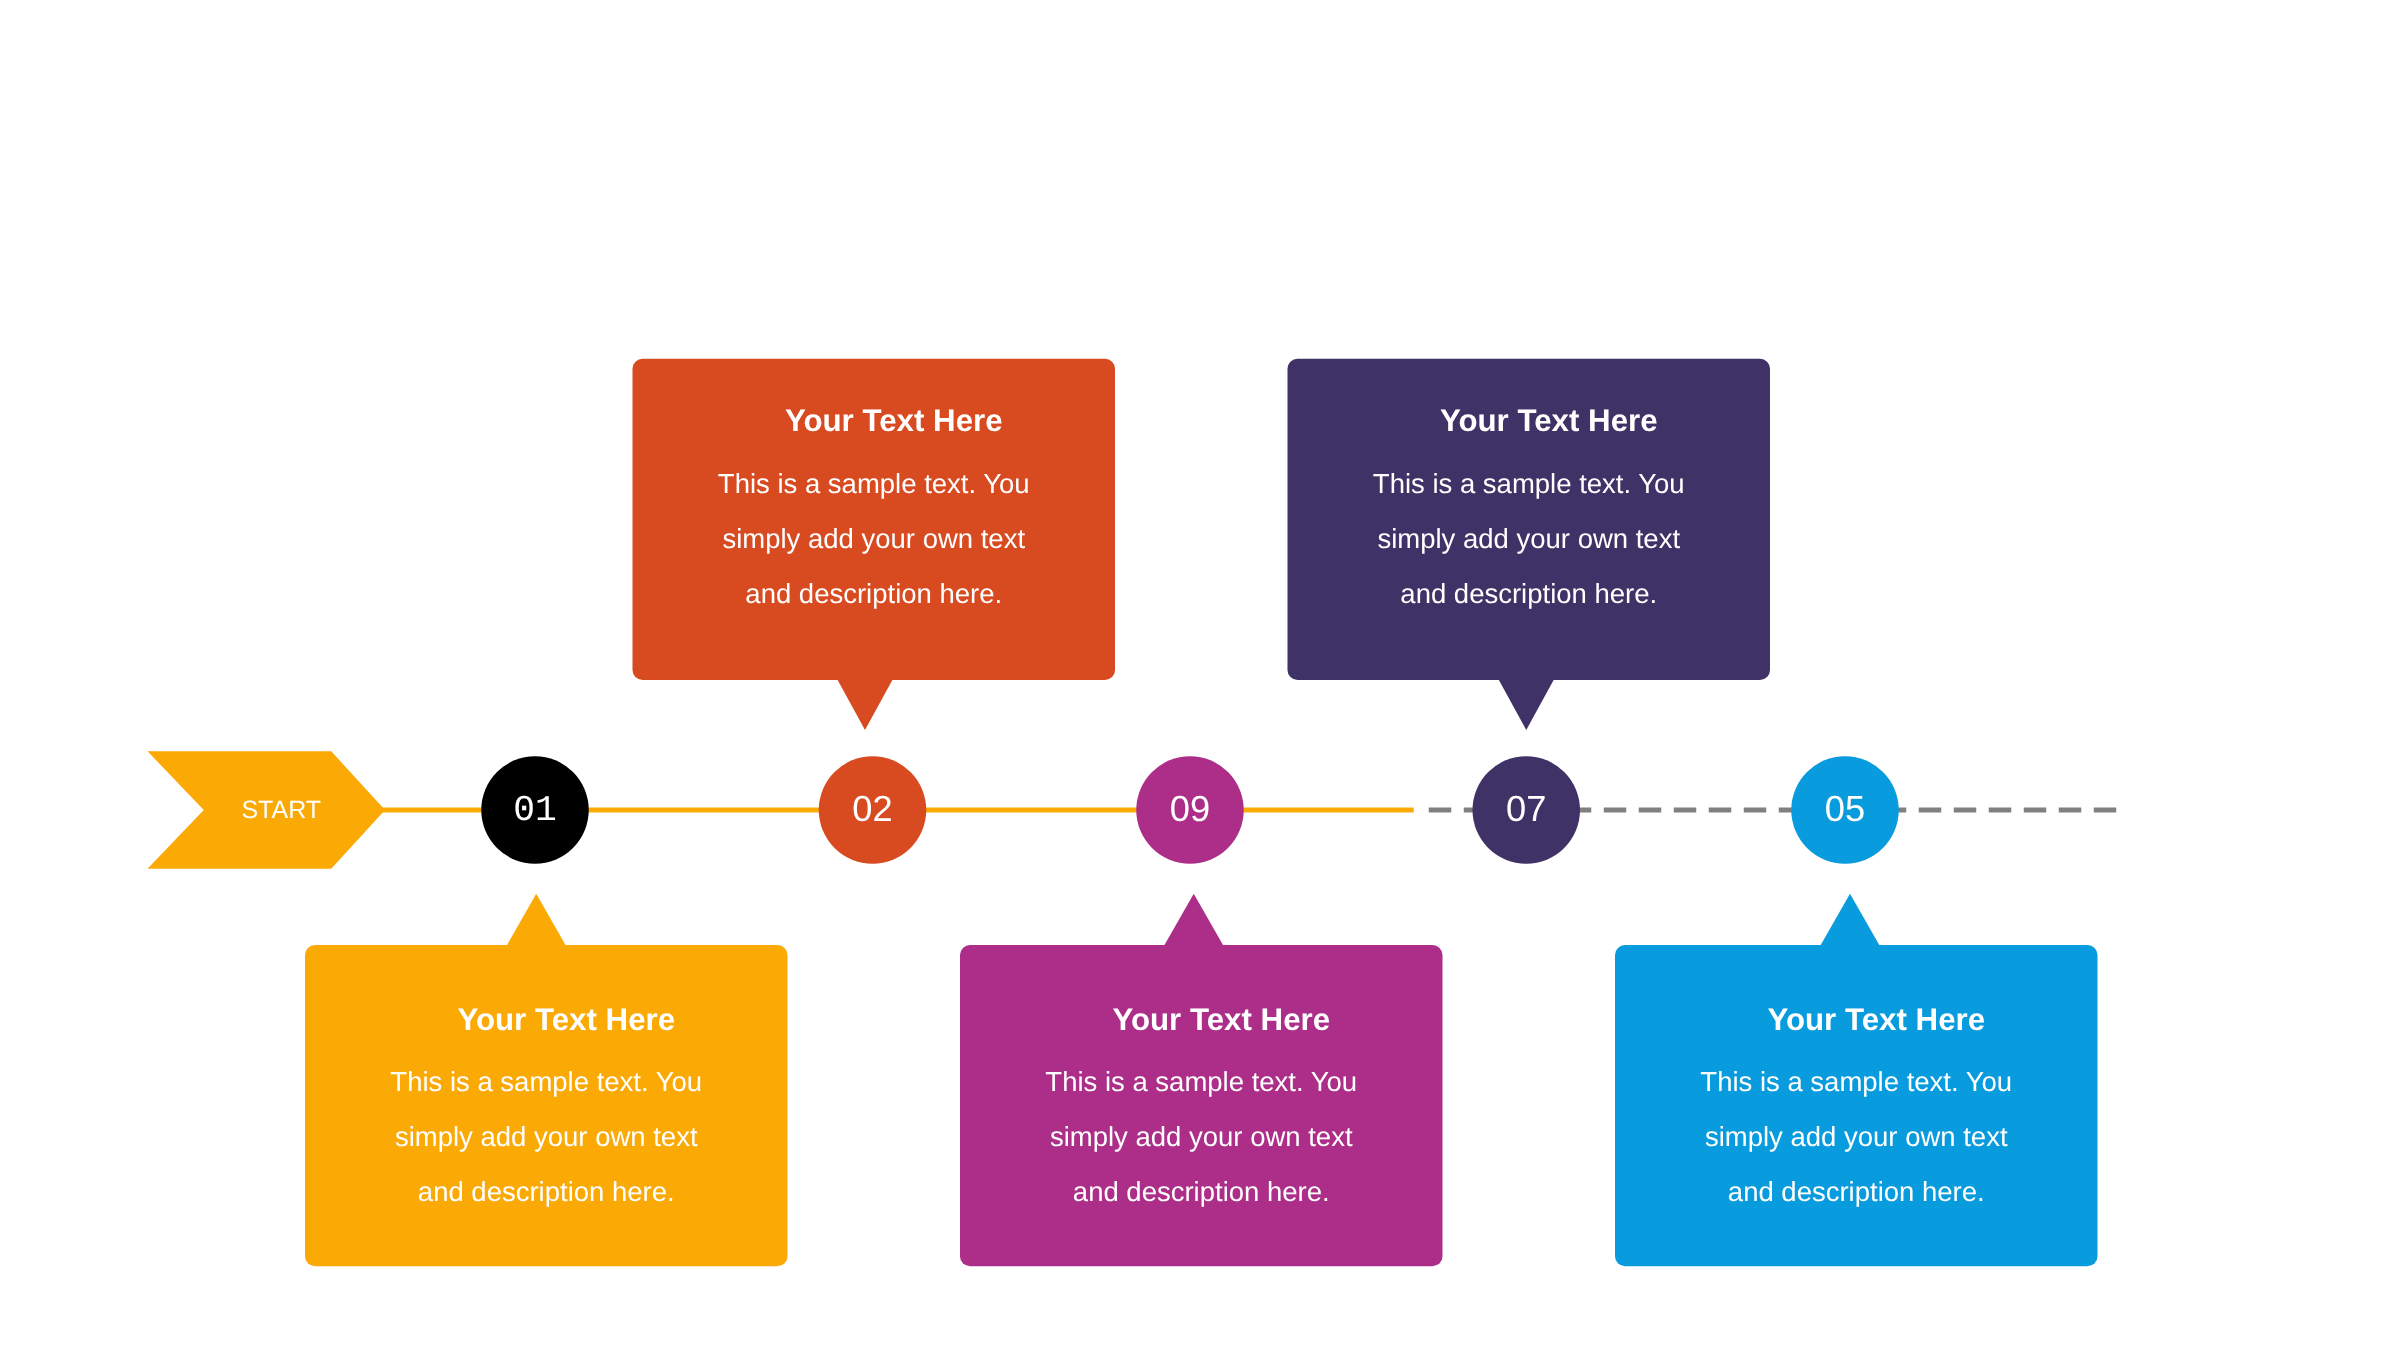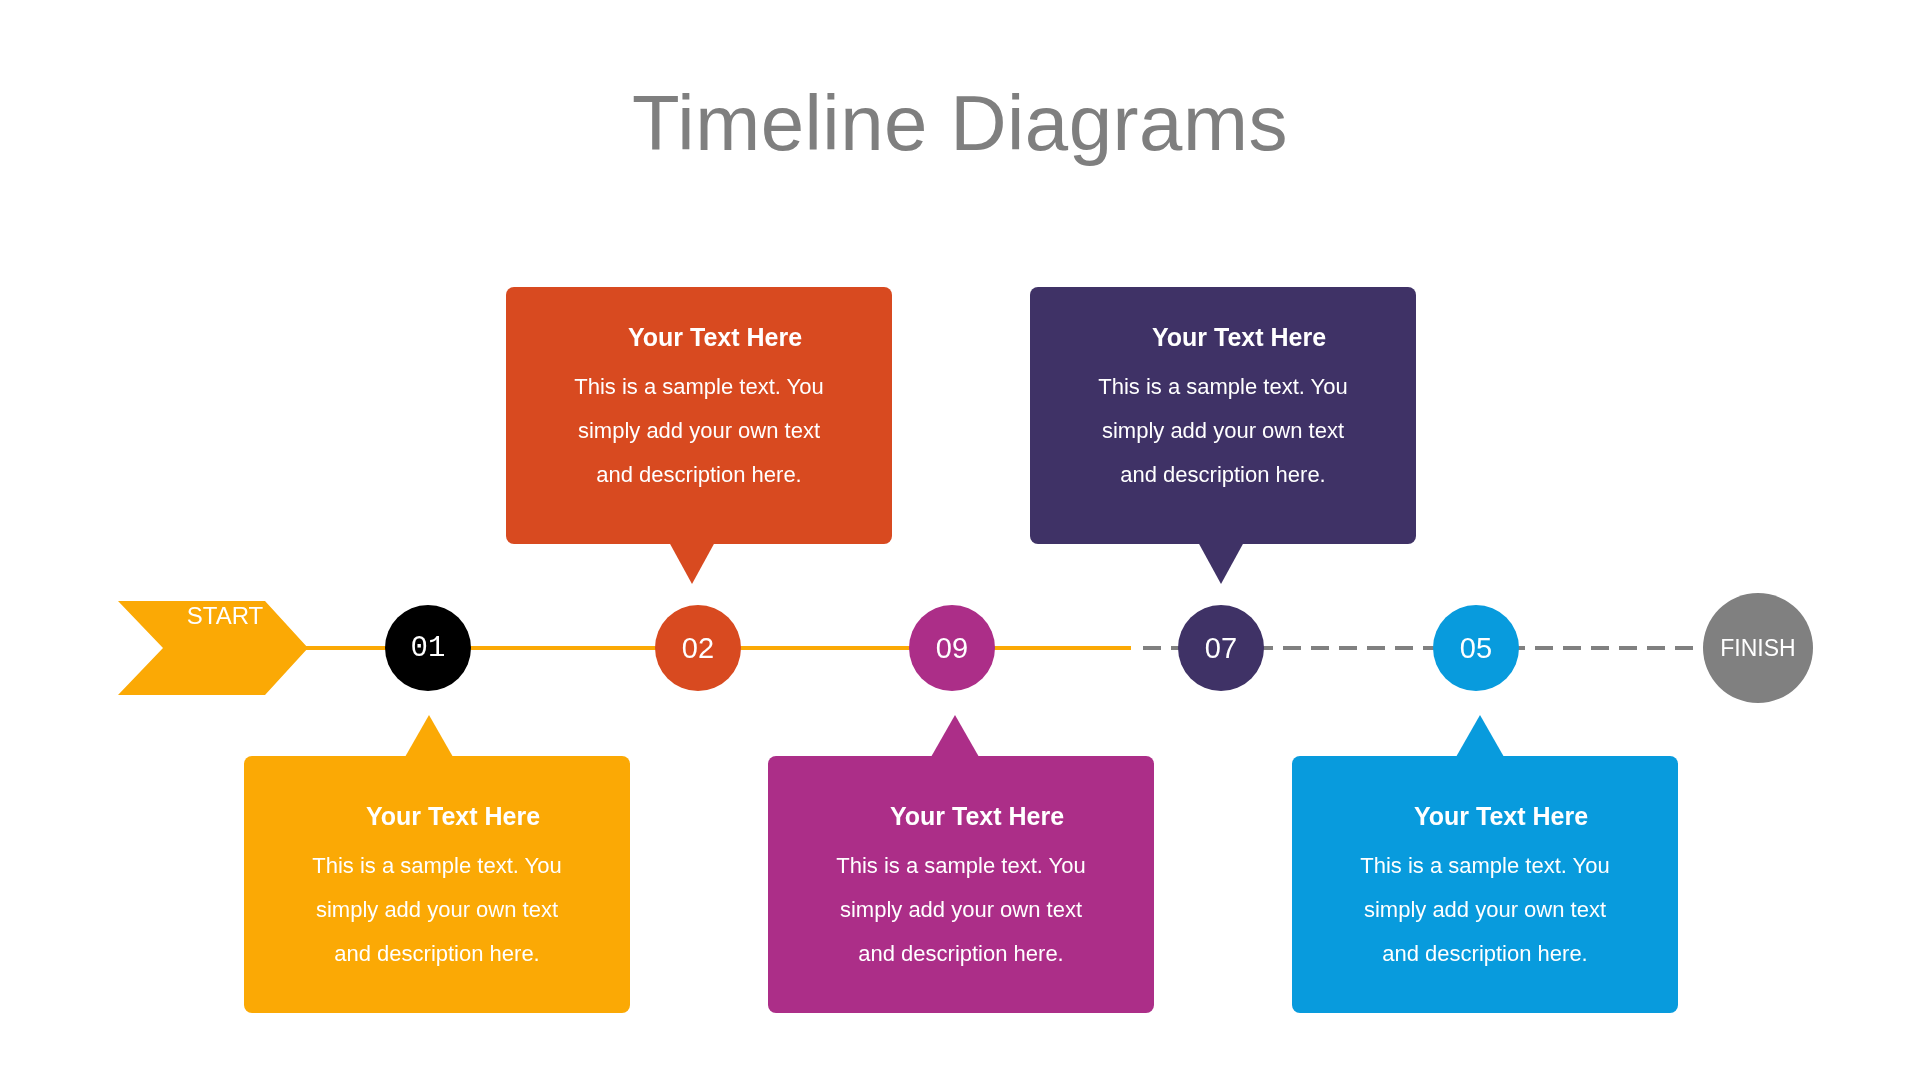--- a/index.html
+++ b/index.html
@@ -25,22 +25,22 @@
   svg.track { position: absolute; left: 0; top: 0; }
 
   .node {
     position: absolute; border-radius: 50%;
     display: flex; align-items: center; justify-content: center;
     color: #ffffff; font-size: 29px;
   }
   .node.finish { font-size: 23px; }
 
   .start-label {
-    position: absolute; left: 160px; top: 596px; width: 130px; height: 40px;
-    line-height: 40px; text-align: center; color: #ffffff; font-size: 24px;
+    position: absolute; left: 160px; top: 628px; width: 130px; height: 40px;
+    line-height: 40px; text-align: center; color: #ffffff; font-size: 20px;
   }
 
   .callout {
     position: absolute; width: 386px; height: 257px;
     border-radius: 8px; color: #ffffff; text-align: center;
     box-sizing: border-box; padding-top: 30px;
   }
   .callout.below { padding-top: 40px; }
   .callout .ch {
     font-size: 25px; font-weight: bold; line-height: 40px; margin-bottom: 8px; padding-left: 32px;
@@ -57,21 +57,20 @@
   .tip.up {
     border-left: 24px solid transparent; border-right: 24px solid transparent;
     border-bottom: 42px solid;
   }
 </style>
 </head>
 <body>
 
 <div class="stage">
 
-  <div class="title">Timeline Diagrams</div>
 
   <svg class="track" width="1920" height="1080">
     <polygon points="118,601 265,601 308,648 265,695 118,695 163,648" fill="#FBA905"></polygon>
     <line x1="300" y1="648" x2="1131" y2="648" stroke="#FBA905" stroke-width="4"></line>
     <line x1="1143" y1="648" x2="1703" y2="648" stroke="#808080" stroke-width="4" stroke-dasharray="18 10"></line>
   </svg>
 
   <div class="start-label">START</div>
 
   <div class="node" style="left:385px; top:605px; width:86px; height:86px; background:#000000;font-family:Liberation Mono, monospace;">
@@ -81,23 +80,20 @@
     <span>02</span>
   </div>
   <div class="node" style="left:909px; top:605px; width:86px; height:86px; background:#AC2E88;">
     <span>09</span>
   </div>
   <div class="node" style="left:1178px; top:605px; width:86px; height:86px; background:#3F3266;">
     <span>07</span>
   </div>
   <div class="node" style="left:1433px; top:605px; width:86px; height:86px; background:#089BDD;">
     <span>05</span>
-  </div>
-  <div class="node finish" style="left:1703px; top:593px; width:110px; height:110px; background:#808080;">
-    <span>FINISH</span>
   </div>
 
   <div class="callout" style="left:506px; top:287px; background:#D84A20;">
     <div class="ch">Your Text Here</div>
     <div class="cb">
       <span>This is a sample text. You</span>
       <span>simply add your own text</span>
       <span>and description here.</span>
     </div>
   </div>

